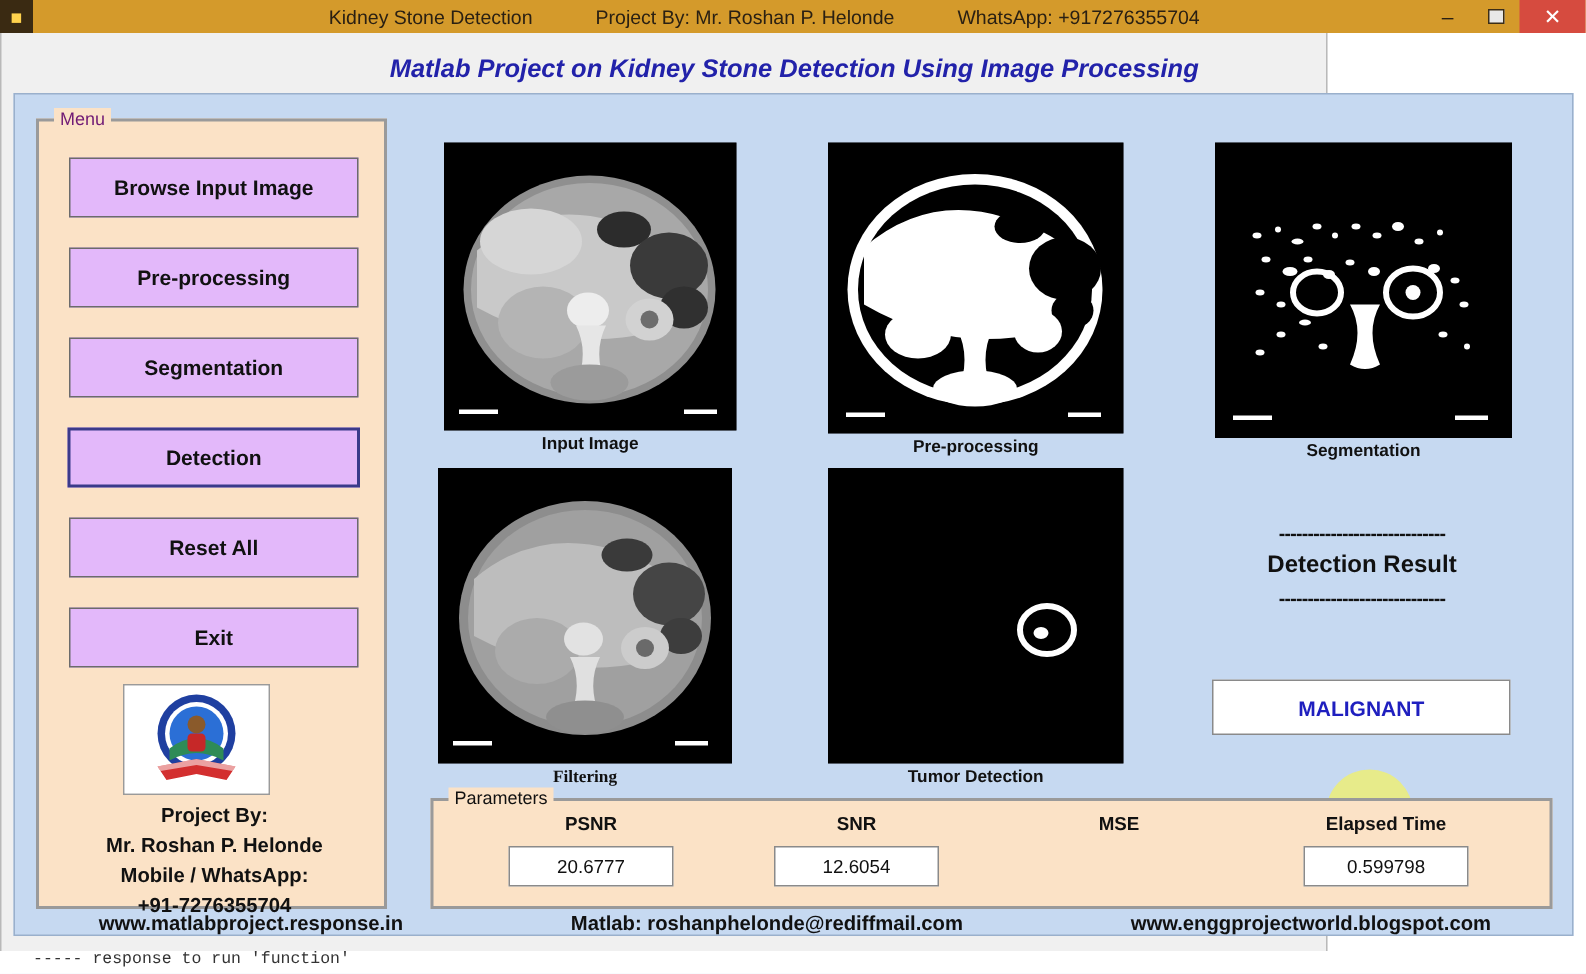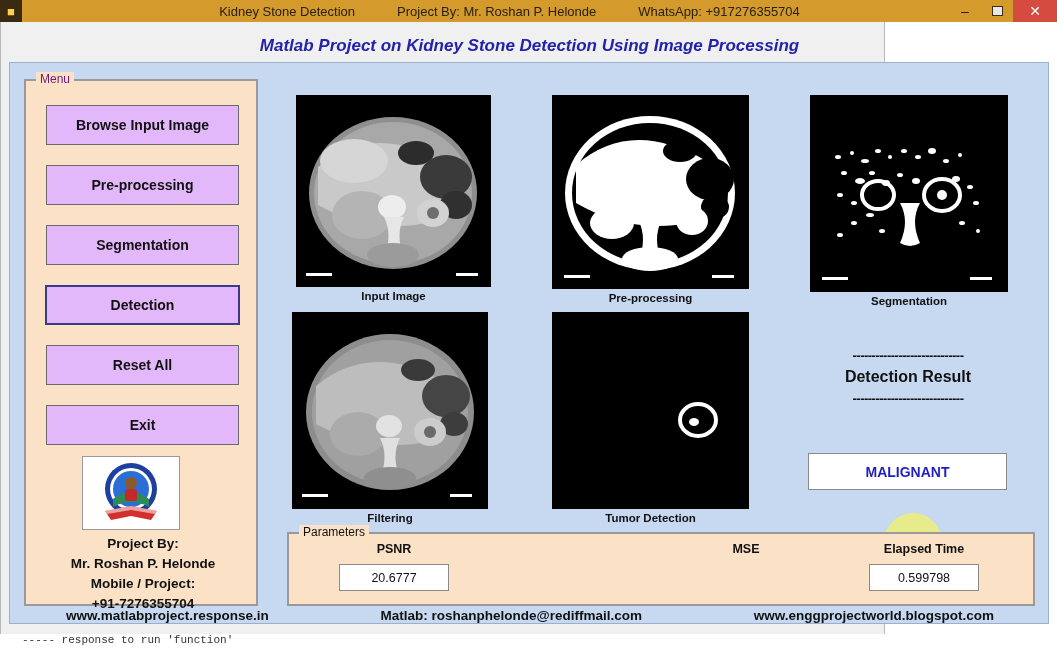--- a/index.html
+++ b/index.html
@@ -324,21 +324,21 @@
           <circle cx="48" cy="26" r="6" fill="#8a5a2b"></circle>
           <rect x="42" y="32" width="12" height="12" rx="3" fill="#c62828"></rect>
           <path d="M22 54 l26 -5 l26 5 l-6 9 l-20 -4 l-20 4 z" fill="#d32f2f"></path>
           <path d="M22 54 l26 -5 l26 5 l-2 3 l-24 -4 l-24 4 z" fill="#ffffff" opacity="0.55"></path>
         </svg>
       </div>
 
       <div class="credits">
         <div>Project By:</div>
         <div>Mr. Roshan P. Helonde</div>
-        <div>Mobile / Project:</div>
+        <div>Mobile / WhatsApp:</div>
         <div>+91-7276355704</div>
       </div>
     </div>
 
     <div class="tile" style="left:286px; top:32px;">
       <div class="imgbox" style="width:195px; height:192px;">
         <svg width="195" height="192" viewBox="0 0 195 192">
           <rect width="195" height="192" fill="#000000"></rect>
           <ellipse cx="97" cy="98" rx="84" ry="76" fill="#8f8f8f"></ellipse>
           <ellipse cx="97" cy="98" rx="79" ry="71" fill="#a8a8a8"></ellipse>
@@ -420,21 +420,21 @@
           </g>
           <circle cx="132" cy="100" r="5" fill="#ffffff"></circle>
           <path d="M90 108 q10 18 0 40 q10 6 20 0 q-10 -22 0 -40 z" fill="#ffffff"></path>
           <rect x="12" y="182" width="26" height="3" fill="#ffffff"></rect>
           <rect x="160" y="182" width="22" height="3" fill="#ffffff"></rect>
         </svg>
       </div>
       <div class="caption">Segmentation</div>
     </div>
 
-    <div class="tile" style="left:282px; top:249px;">
+    <div class="tile" style="left:282px; top:249px;font-family:Liberation Serif, serif;">
       <div class="imgbox" style="width:196px; height:197px;">
         <svg width="196" height="197" viewBox="0 0 196 197">
           <rect width="196" height="197" fill="#000000"></rect>
           <ellipse cx="98" cy="100" rx="84" ry="78" fill="#8d8d8d"></ellipse>
           <ellipse cx="98" cy="100" rx="78" ry="72" fill="#a0a0a0"></ellipse>
           <path d="M24 74 q40 -34 92 -20 q34 10 54 34 q-8 40 -48 44 q-50 6 -98 -20 z" fill="#bdbdbd"></path>
           <ellipse cx="126" cy="58" rx="17" ry="11" fill="#3a3a3a"></ellipse>
           <ellipse cx="154" cy="84" rx="24" ry="21" fill="#454545"></ellipse>
           <ellipse cx="162" cy="112" rx="14" ry="12" fill="#3d3d3d"></ellipse>
           <ellipse cx="66" cy="122" rx="28" ry="22" fill="#ababab"></ellipse>
@@ -471,20 +471,24 @@
       <polygon points="0,0 0,16 4,12.5 6.6,19 9.2,17.8 6.6,11.8 11.8,11.8" fill="#000000" stroke="#ffffff" stroke-width="0.8"></polygon>
     </svg>
 
     <div class="param-group">
       <div class="param-legend">Parameters</div>
 
       <div class="param-item" style="left:18px;">
         <div class="param-label">PSNR</div>
         <div class="param-value">20.6777</div>
       </div>
+      <div class="param-item" style="left:195px;">
+        <div class="param-label">SNR</div>
+        <div class="param-value">12.6054</div>
+      </div>
       <div class="param-item" style="left:370px;">
         <div class="param-label">MSE</div>
       </div>
       <div class="param-item" style="left:548px;">
         <div class="param-label">Elapsed Time</div>
         <div class="param-value">0.599798</div>
       </div>
     </div>
 
     <div class="footer">

